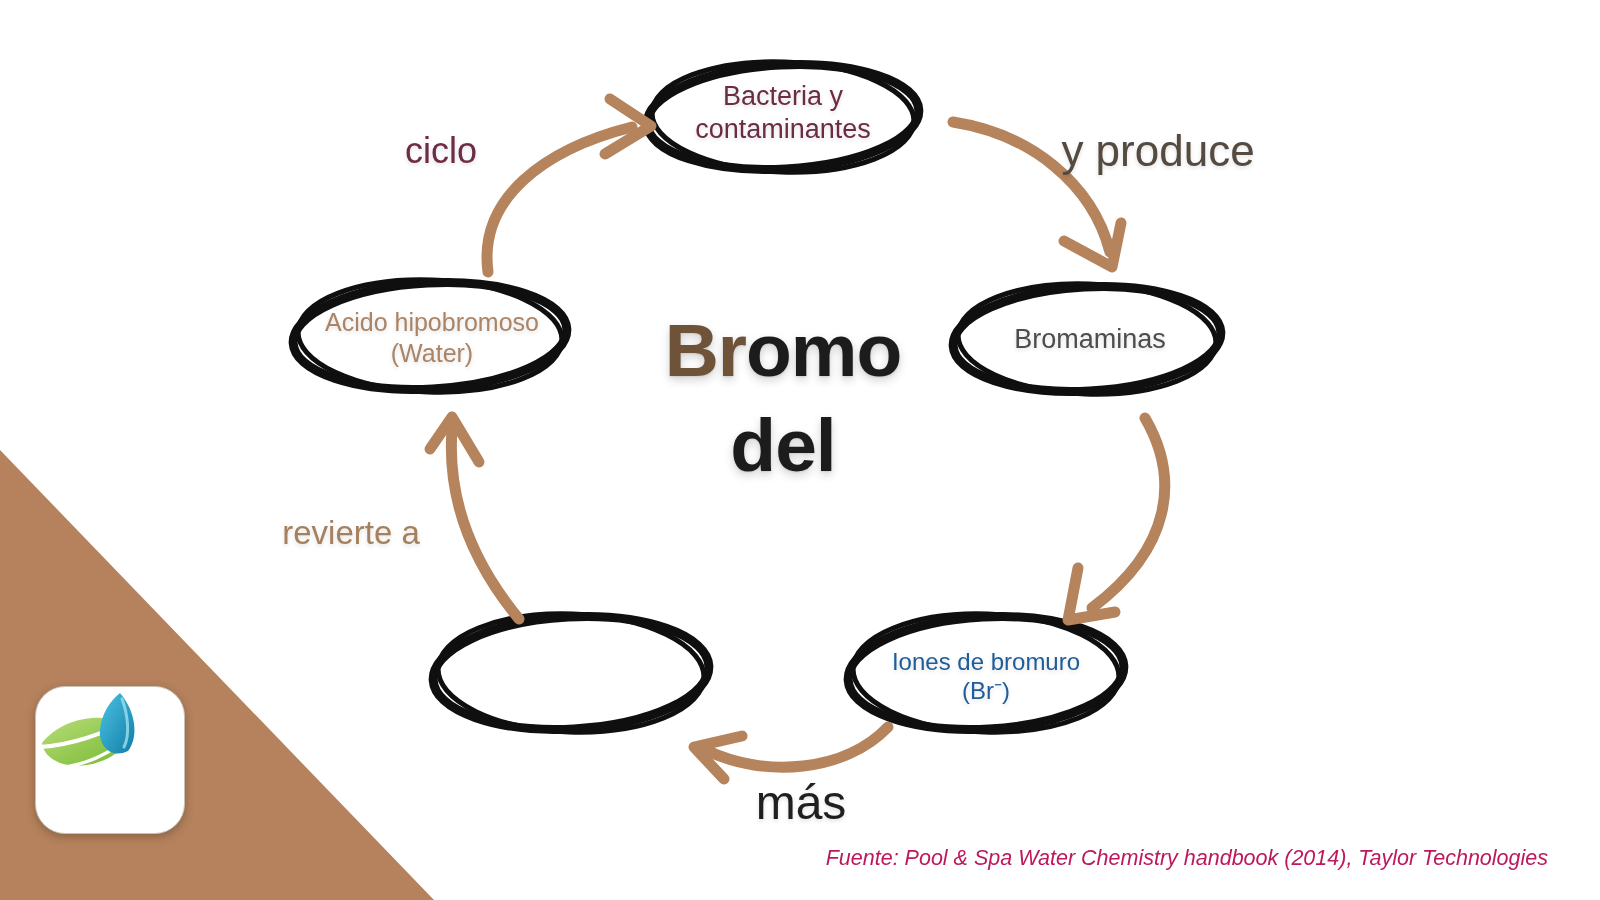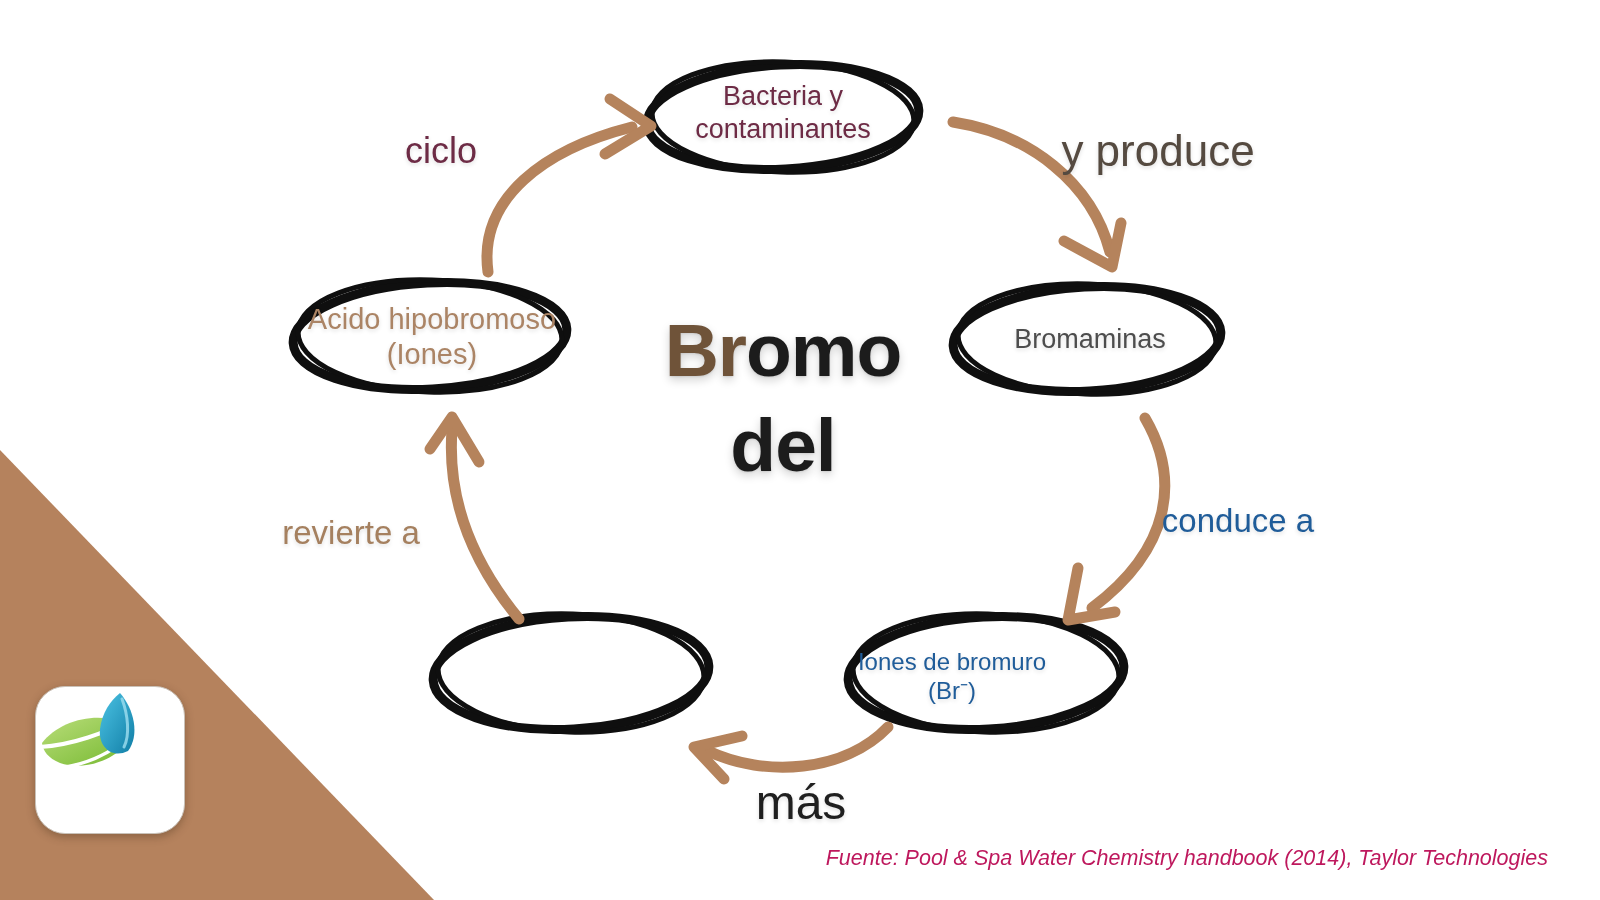--- a/index.html
+++ b/index.html
@@ -11,21 +11,21 @@
   .lbl{
     position:absolute;transform:translate(-50%,-50%);
     text-align:center;white-space:nowrap;line-height:1.22;
     text-shadow:0 2px 4px rgba(0,0,0,.13);
   }
   
   .t-bacteria{color:#6d2b45;font-size:27px;}
   .t-bromaminas{color:#4d4d4d;font-size:27px;}
   .t-iones{color:#1f5c99;font-size:24px;}
   .t-oxidante{color:#1f1f1f;font-size:36px;}
-  .t-hobr{color:#ab8465;font-size:29px;}
+  .t-hobr{color:#ab8465;font-size:25px;}
   
   .t-ataca{color:#6d2b45;font-size:36px;}
   .t-yproduce{color:#554a40;font-size:44px;}
   .t-loque{color:#1f5c99;font-size:33px;line-height:1.45;}
   .t-mas{color:#1f1f1f;font-size:48px;}
   .t-revierte{color:#a5805f;font-size:33px;}
   
   .title{
     position:absolute;left:783px;top:397px;transform:translate(-50%,-50%);
     text-align:center;font-size:75px;font-weight:800;color:#1c1c1c;
@@ -107,33 +107,32 @@
   <div class="title">
     <div><span class="accent">Br</span><span>omo</span></div>
     <div>del</div>
   </div>
 
   <div class="lbl t-bacteria" style="left:783px;top:113px;">
     <div>Bacteria y</div>
     <div>contaminantes</div>
   </div>
   <div class="lbl t-bromaminas" style="left:1090px;top:339px;">Bromaminas</div>
-  <div class="lbl t-iones" style="left:952px;top:676px;">
+  <div class="lbl t-iones" style="left:986px;top:676px;">
     <div>Iones de bromuro</div>
     <div>(Br⁻)</div>
   </div>
   <div class="lbl t-hobr" style="left:432px;top:337px;">
     <div>Acido hipobromoso</div>
-    <div>(Iones)</div>
+    <div>(Water)</div>
   </div>
 
   <div class="lbl t-ataca" style="left:441px;top:151px;">ciclo</div>
   <div class="lbl t-yproduce" style="left:1158px;top:151px;">y produce</div>
   <div class="lbl t-loque" style="left:1238px;top:521px;">
-    <div>conduce a</div>
   </div>
   <div class="lbl t-mas" style="left:801px;top:803px;">más</div>
   <div class="lbl t-revierte" style="left:351px;top:533px;">revierte a</div>
 
   <div class="footer">Fuente: Pool &amp; Spa Water Chemistry handbook (2014), Taylor Technologies</div>
 
   <div class="logo-card">
     <svg width="116" height="104" viewBox="0 0 116 104">
       <defs>
         <linearGradient id="gGreen" x1="0" y1="0" x2="1" y2="1">

